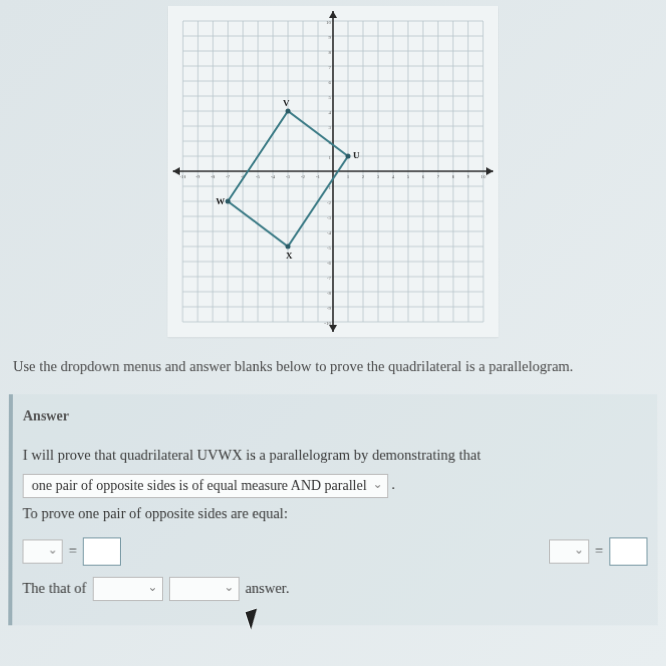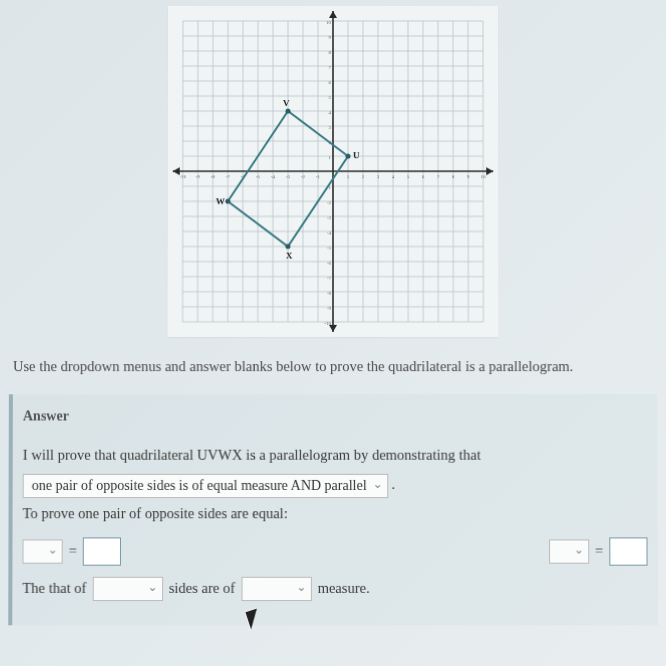--- a/index.html
+++ b/index.html
@@ -262,21 +262,20 @@
         <div class="eq-group">
           <span class="dropdown" style="min-width:40px"></span>
           <span>=</span>
           <span class="blank-box"></span>
         </div>
       </div>
 
       <div class="eq-row">
         <span>The that of</span>
         <span class="dropdown" style="min-width:70px"></span>
-        <span>sides are of</span>
         <span class="dropdown" style="min-width:70px"></span>
-        <span>measure.</span>
+        <span>answer.</span>
       </div>
     </div>
   </div>
 </div>
 
 <div class="cursor" style="left:248px; top:610px;"></div>
 
 </body></html>

